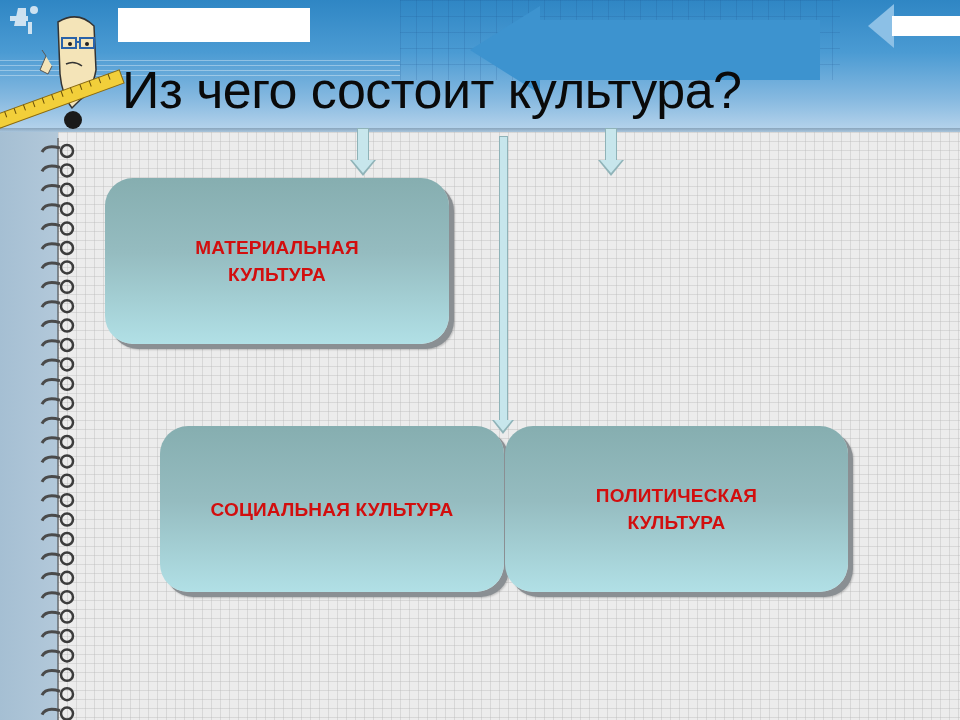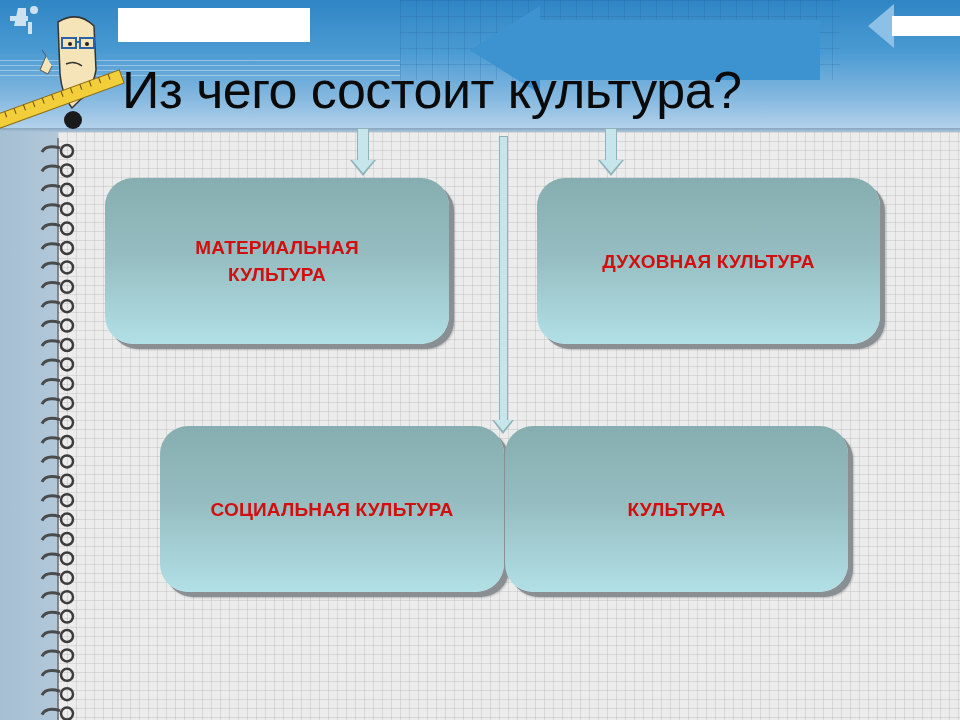--- a/index.html
+++ b/index.html
@@ -180,30 +180,26 @@
   <div class="arrow-head" style="left:492px; top:420px; border-left:11px solid transparent; border-right:11px solid transparent; border-top:14px solid #8fb3b8;"></div>
   <div class="arrow-head" style="left:494px; top:420px; border-left:9px solid transparent; border-right:9px solid transparent; border-top:11px solid #c7e6ec;"></div>
 
   <div class="box" style="left:105px; top:178px; width:344px; height:166px;text-align:center;">
     <div class="box-label">
       <div>МАТЕРИАЛЬНАЯ</div>
       <div>КУЛЬТУРА</div>
     </div>
   </div>
 
-  <div class="box" style="left:537px; top:178px; width:343px; height:166px;">
-    <div class="box-label">
-      <div>ДУХОВНАЯ КУЛЬТУРА</div>
-    </div>
-  </div>
 
   <div class="box" style="left:160px; top:426px; width:344px; height:166px;">
     <div class="box-label">
       <div>СОЦИАЛЬНАЯ КУЛЬТУРА</div>
     </div>
   </div>
 
   <div class="box" style="left:505px; top:426px; width:343px; height:166px;">
     <div class="box-label">
+      <div>ПОЛИТИЧЕСКАЯ</div>
       <div>КУЛЬТУРА</div>
     </div>
   </div>
 </div>
 
 </body></html>

